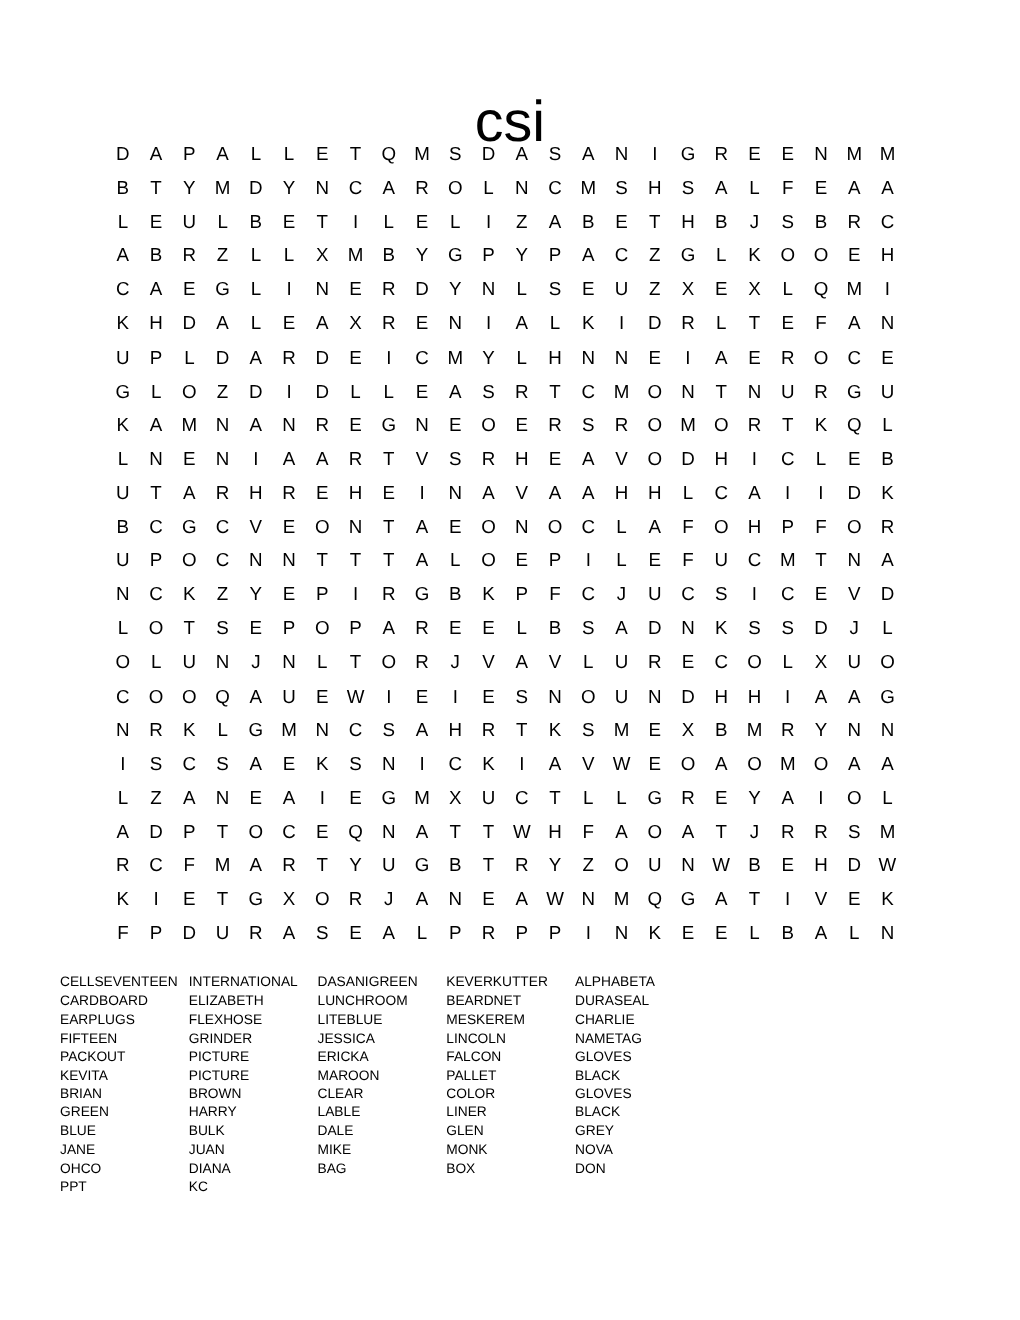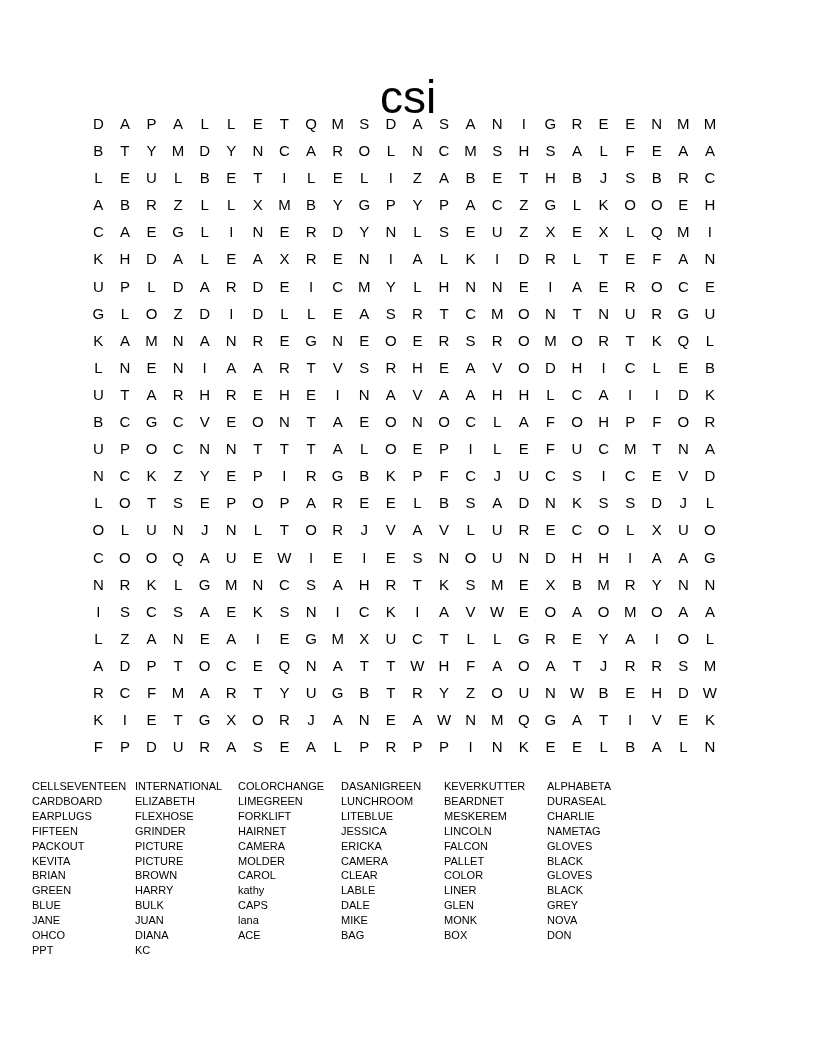--- a/index.html
+++ b/index.html
@@ -34,21 +34,21 @@
       grid-auto-rows: 27.1px;
     }
     .cell {
       font-size: 15px;
       line-height: 20px;
       text-align: center;
     }
     .wordlist {
       position: absolute;
       top: 779px;
-      left: 32px;
+      left: 48px;
       display: grid;
       grid-template-columns: repeat(7, 103px);
       column-gap: 0;
     }
     .col {
       display: flex;
       flex-direction: column;
     }
     .word {
       font-size: 11px;
@@ -663,39 +663,26 @@
       <div class="word">PICTURE</div>
       <div class="word">PICTURE</div>
       <div class="word">BROWN</div>
       <div class="word">HARRY</div>
       <div class="word">BULK</div>
       <div class="word">JUAN</div>
       <div class="word">DIANA</div>
       <div class="word">KC</div>
     </div>
     <div class="col">
-      <div class="word">COLORCHANGE</div>
-      <div class="word">LIMEGREEN</div>
-      <div class="word">FORKLIFT</div>
-      <div class="word">HAIRNET</div>
-      <div class="word">CAMERA</div>
-      <div class="word">MOLDER</div>
-      <div class="word">CAROL</div>
-      <div class="word">kathy</div>
-      <div class="word">CAPS</div>
-      <div class="word">lana</div>
-      <div class="word">ACE</div>
-    </div>
-    <div class="col">
       <div class="word">DASANIGREEN</div>
       <div class="word">LUNCHROOM</div>
       <div class="word">LITEBLUE</div>
       <div class="word">JESSICA</div>
       <div class="word">ERICKA</div>
-      <div class="word">CAMERA</div>
+      <div class="word">MAROON</div>
       <div class="word">CLEAR</div>
       <div class="word">LABLE</div>
       <div class="word">DALE</div>
       <div class="word">MIKE</div>
       <div class="word">BAG</div>
     </div>
     <div class="col">
       <div class="word">KEVERKUTTER</div>
       <div class="word">BEARDNET</div>
       <div class="word">MESKEREM</div>

